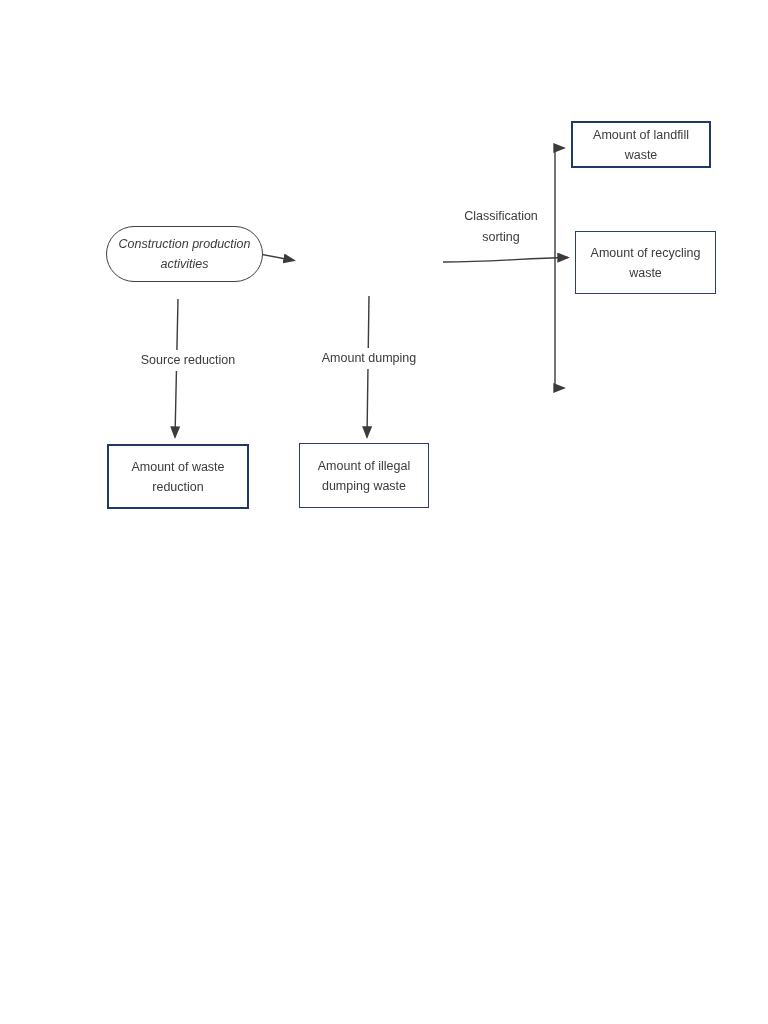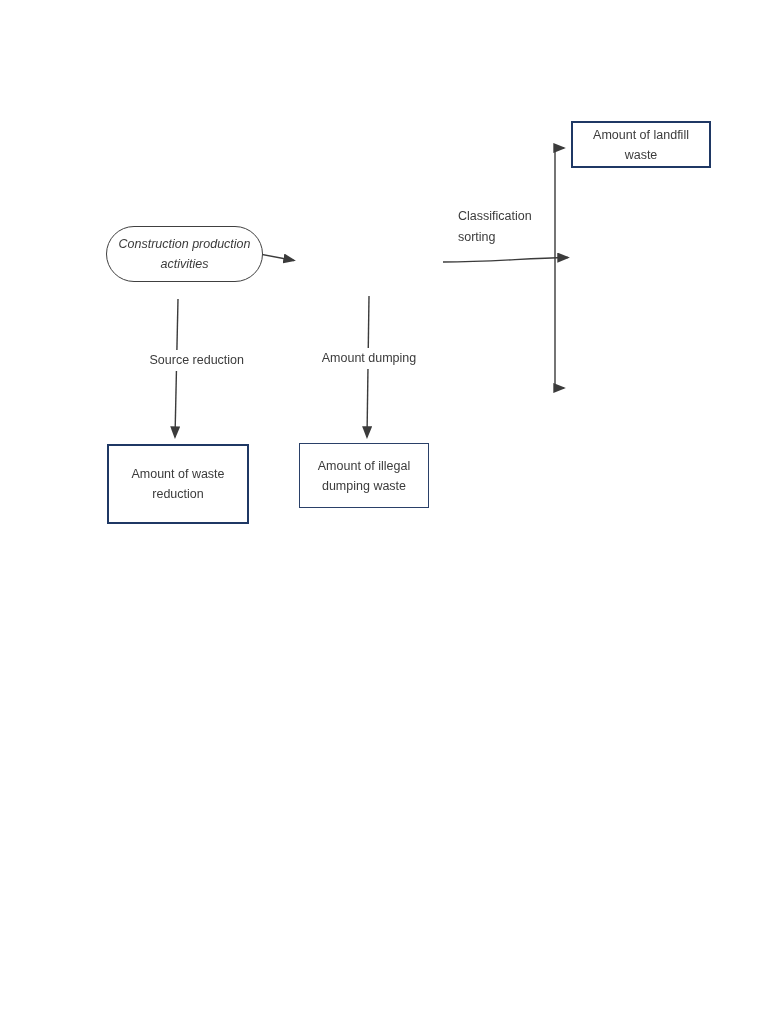--- a/index.html
+++ b/index.html
@@ -51,25 +51,25 @@
     color: #3b3b3b;
   }
   .edge-label.centered { text-align: center; }
 
   
   #node-construction-production-activities { left: 106px;  top: 226px; width: 157px; height: 56px; font-style: italic; }
   #node-construction-waste-generation      { left: 301px; top: 229px; width: 141px; height: 65px; }
   #node-amount-of-landfill-waste           { left: 571px; top: 121px; width: 140px; height: 47px; }
   #node-amount-of-recycling-waste          { left: 575px; top: 231px; width: 141px; height: 63px; }
   #node-amount-of-reused-waste             { left: 571px; top: 353px; width: 142px; height: 66px; }
-  #node-amount-of-waste-reduction          { left: 107px; top: 444px; width: 142px; height: 80px; align-items: center; }
+  #node-amount-of-waste-reduction          { left: 107px; top: 444px; width: 142px; height: 65px; align-items: center; }
   #node-amount-of-illegal-dumping-waste    { left: 299px; top: 443px; width: 130px; height: 65px; }
 
-  #label-classification-sorting { left: 458px; top: 206px; width: 86px; text-align: left; }
-  #label-source-reduction       { left: 132px; top: 350px; width: 112px; text-align: right; }
+  #label-classification-sorting { left: 458px; top: 206px; width: 86px; text-align: center; }
+  #label-source-reduction       { left: 132px; top: 350px; width: 112px; }
   #label-illegal-dumping        { left: 320px; top: 348px; width: 98px;  }
 </style>
 </head>
 <body>
 
 <div class="page">
 
   <svg class="connectors" viewBox="0 0 768 1024" xmlns="http://www.w3.org/2000/svg">
     <defs>
       <marker id="arrow" viewBox="0 0 10 8" refX="8.5" refY="4" markerWidth="9" markerHeight="7.2" orient="auto">
@@ -92,20 +92,23 @@
 
   <div class="node stadium" id="node-construction-production-activities">
     <span>Construction production activities</span>
   </div>
 
 
   <div class="node rect-thick" id="node-amount-of-landfill-waste">
     <span>Amount of landfill waste</span>
   </div>
 
+  <div class="node rect-thin" id="node-amount-of-recycling-waste">
+    <span>Amount of recycling waste</span>
+  </div>
 
 
   <div class="node rect-med" id="node-amount-of-waste-reduction">
     <span>Amount of waste reduction</span>
   </div>
 
   <div class="node rect-thin" id="node-amount-of-illegal-dumping-waste">
     <span>Amount of illegal dumping waste</span>
   </div>
 

